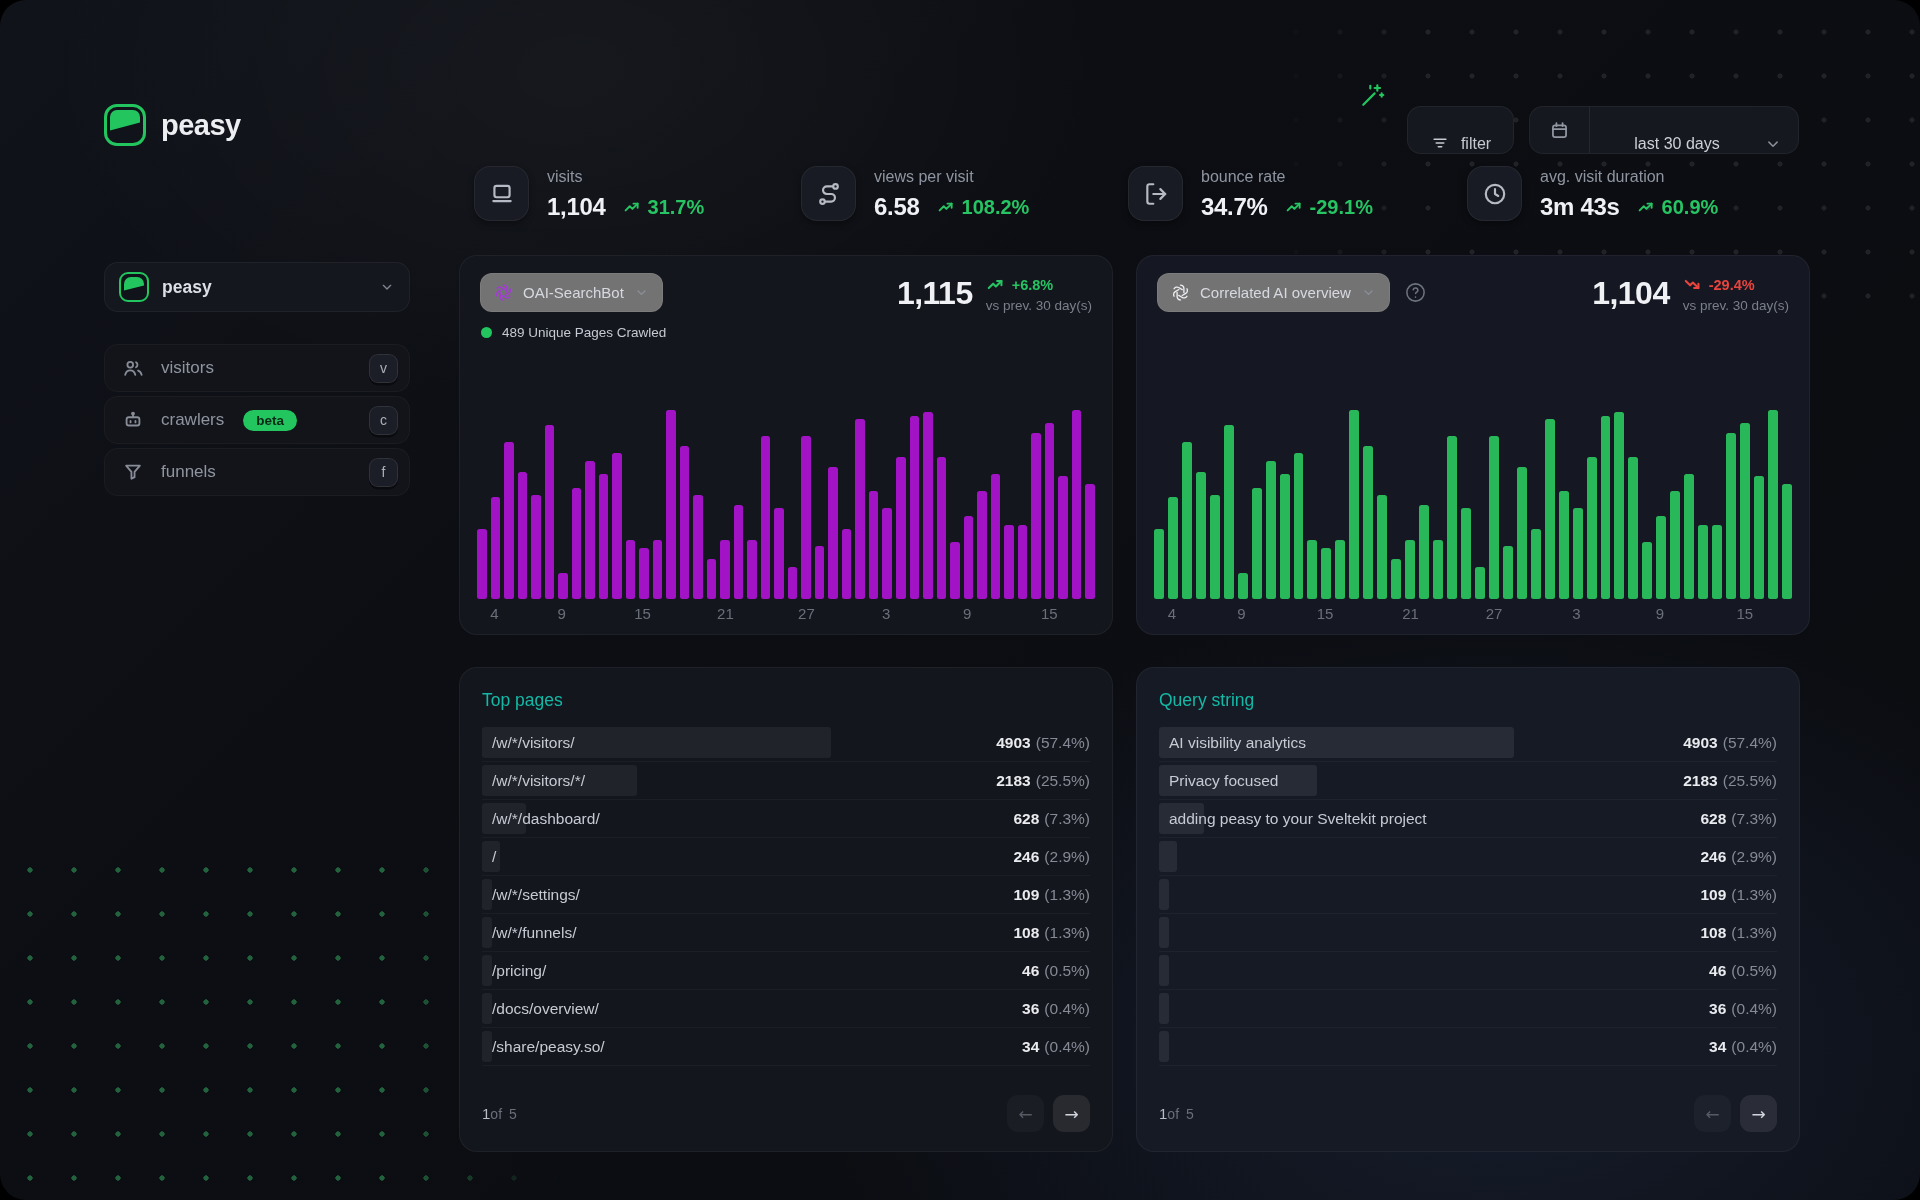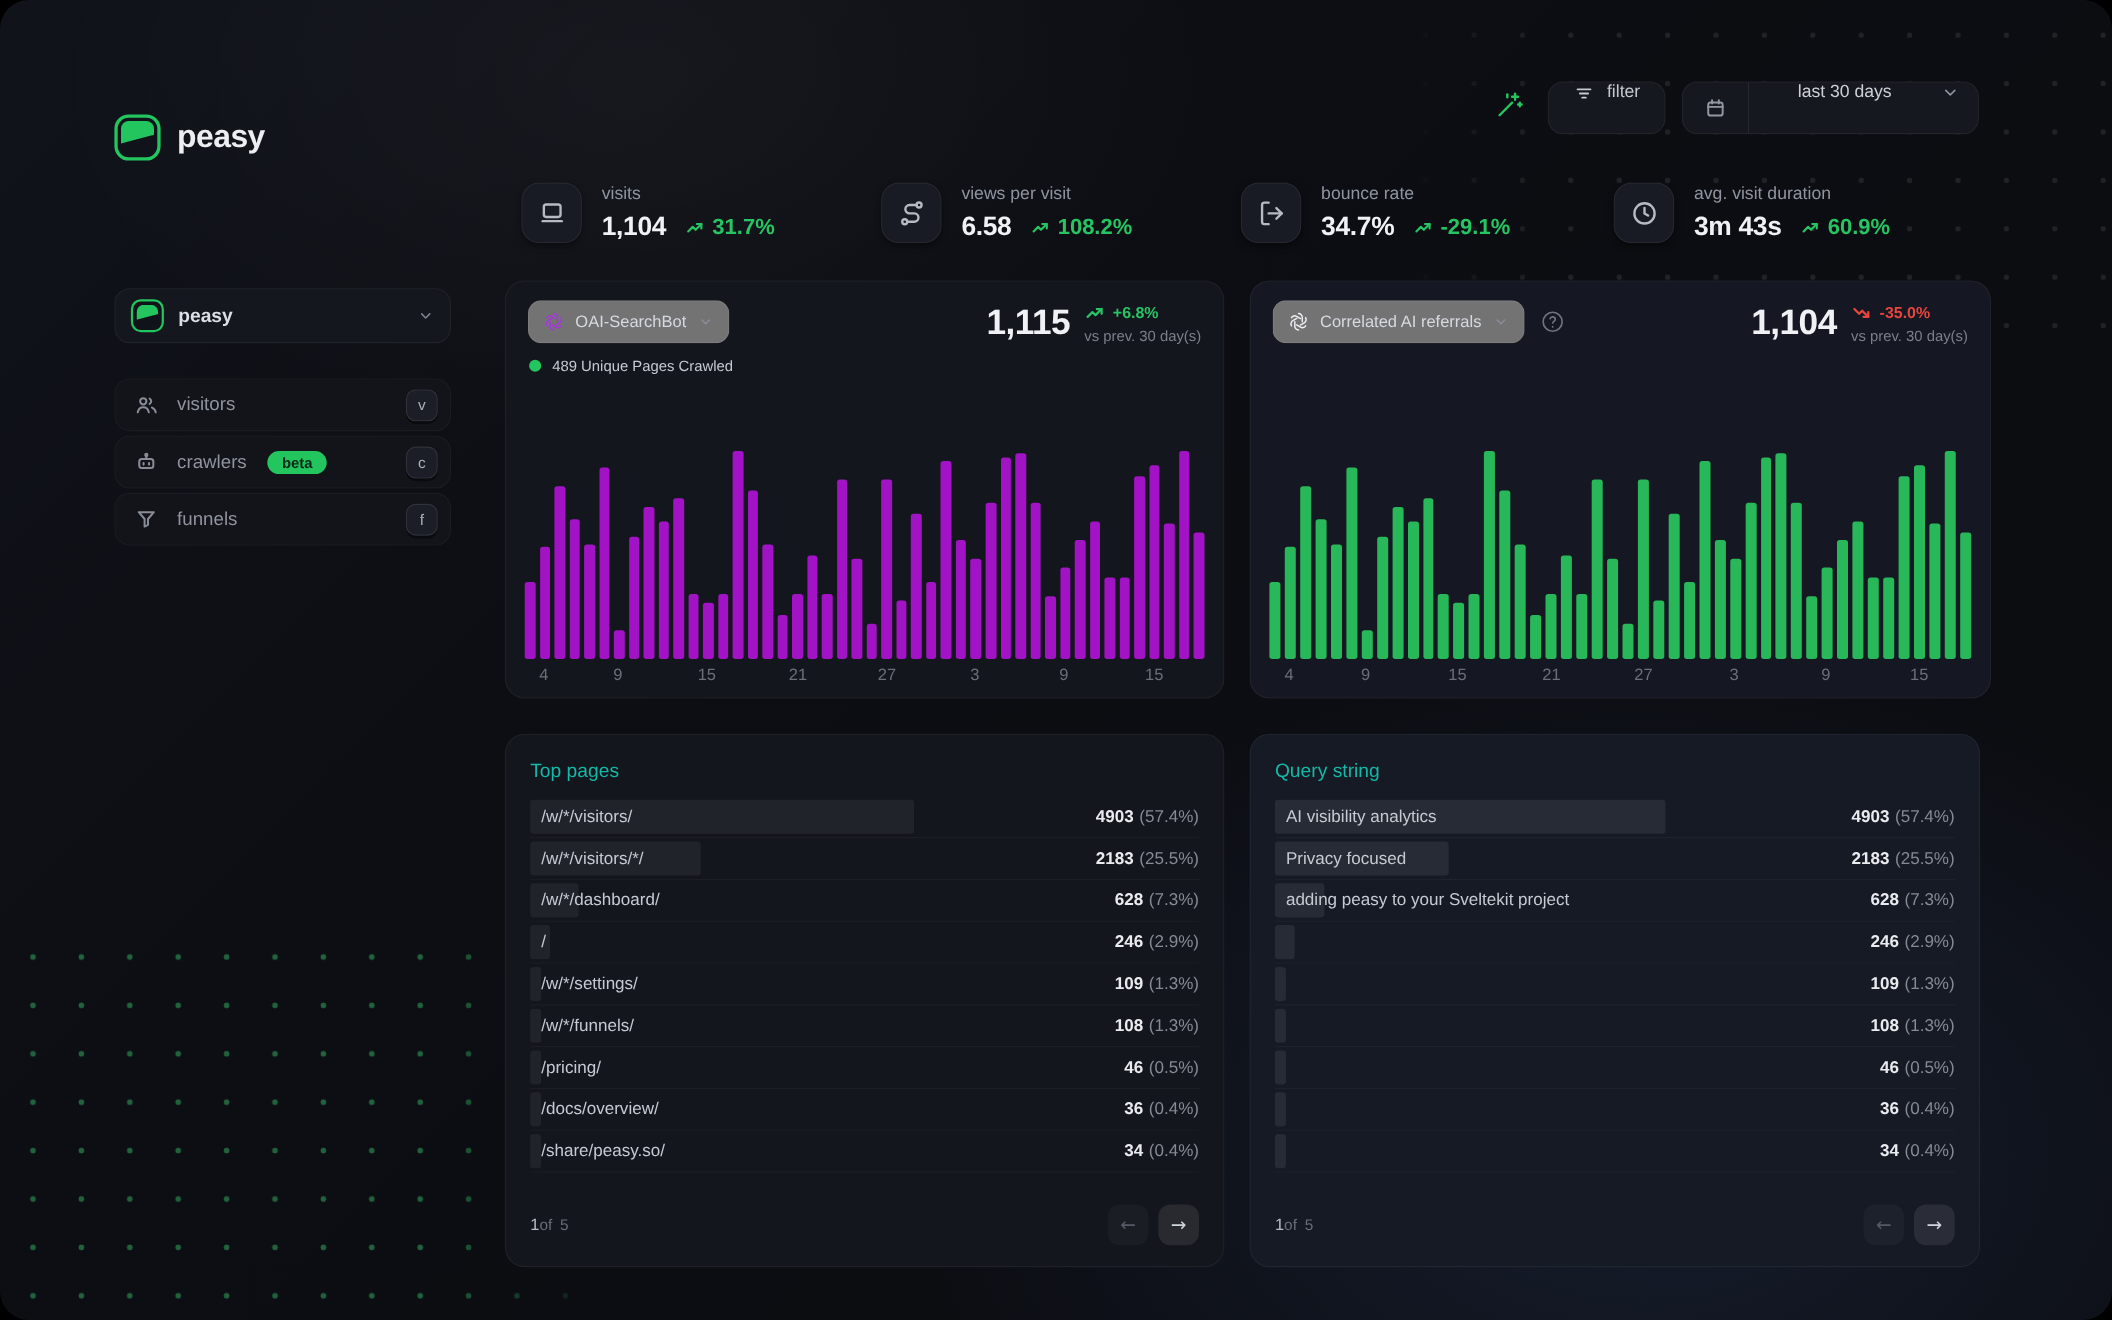--- a/index.html
+++ b/index.html
@@ -30,21 +30,21 @@
   .logo-mark { width:42px; height:42px; border-radius:13px; background:#101319;
                border:3.5px solid #22c55e; position:relative; overflow:hidden; }
   .logo-mark::after { content:""; position:absolute; inset:3px; border-radius:7px; background:#22c55e;
                clip-path:polygon(0 0,100% 0,100% 42%,0 68%); }
   .logo-mark.sm { width:30px; height:30px; border-radius:9px; border-width:2.5px; }
   .logo-text { font-size:29px; font-weight:700; letter-spacing:-.5px; color:#eceef2; }
 
   
   .wand { position:absolute; left:1360px; top:82px; color:#22c55e; }
   .btn { background:#16181f; border:1px solid rgba(255,255,255,.055); border-radius:14px;
-         color:#c6c9d0; display:flex; align-items:flex-start; }
+         color:#c6c9d0; display:flex; align-items:flex-end;margin-top:32px; }
   .btn-filter { position:absolute; left:1407px; top:74px; width:107px; height:48px;
                 justify-content:center; gap:11px; font-size:16px; }
   .date-picker { position:absolute; left:1529px; top:74px; width:270px; height:48px; }
   .dp-cal { width:60px; height:100%; display:flex; align-items:center; justify-content:center;
             border-right:1px solid rgba(255,255,255,.07); color:#9298a2; }
   .dp-label { flex:1; text-align:center; font-size:16px; color:#cdd0d7; }
   .dp-chev { padding-right:16px; color:#8b8f99; }
 
   
   .stats { position:absolute; left:474px; top:166px; display:grid;
@@ -391,41 +391,41 @@
         <span style="color:#eceef2">
           <svg class="ic" width="19" height="19" viewBox="0 0 24 24" style="stroke-width:1.7">
             <path d="M12 2.6a4.3 4.3 0 0 1 4.3 4.3v5.2"></path>
             <path d="M12 2.6a4.3 4.3 0 0 1 4.3 4.3v5.2" transform="rotate(60 12 12)"></path>
             <path d="M12 2.6a4.3 4.3 0 0 1 4.3 4.3v5.2" transform="rotate(120 12 12)"></path>
             <path d="M12 2.6a4.3 4.3 0 0 1 4.3 4.3v5.2" transform="rotate(180 12 12)"></path>
             <path d="M12 2.6a4.3 4.3 0 0 1 4.3 4.3v5.2" transform="rotate(240 12 12)"></path>
             <path d="M12 2.6a4.3 4.3 0 0 1 4.3 4.3v5.2" transform="rotate(300 12 12)"></path>
           </svg>
         </span>
-        <span>Correlated AI referrals</span>
+        <span>Correlated AI overview</span>
         <svg class="ic" width="15" height="15" viewBox="0 0 24 24" style="color:#8b8f99">
             <path d="M6.5 9.5l5.5 5.5 5.5-5.5"></path>
           </svg>
       </div>
       <span class="help">
         <svg class="ic" width="23" height="23" viewBox="0 0 24 24" style="stroke-width:1.6">
             <circle cx="12" cy="12" r="9"></circle>
             <path d="M9.6 9.1a2.5 2.5 0 0 1 4.9.7c0 1.6-2.4 2-2.4 3.3"></path>
             <path d="M12 16.7v.2"></path>
           </svg>
       </span>
       <div class="chart-right">
         <div class="chart-total">1,104</div>
         <div>
           <div class="chart-change down">
             <svg class="ic" width="19" height="19" viewBox="0 0 24 24" style="stroke-width:2.6">
                 <path d="M3.5 7.5l5.5 5.5 3.5-3.5 7 7"></path>
                 <path d="M14 16.5h5.5V11"></path>
               </svg>
-            <span>-35.0%</span>
+            <span>-29.4%</span>
           </div>
           <div class="chart-compare">vs prev. 30 day(s)</div>
         </div>
       </div>
     </div>
     <div class="plot">
         <div class="bar" style="height: 37%; background: rgb(40, 184, 90);"></div>
         <div class="bar" style="height: 54%; background: rgb(40, 184, 90);"></div>
         <div class="bar" style="height: 83%; background: rgb(40, 184, 90);"></div>
         <div class="bar" style="height: 67%; background: rgb(40, 184, 90);"></div>

